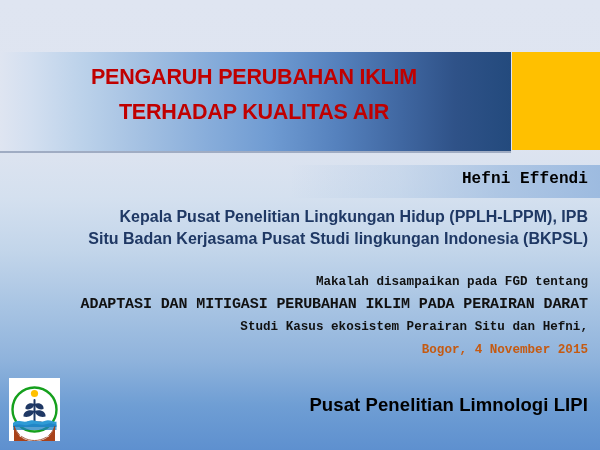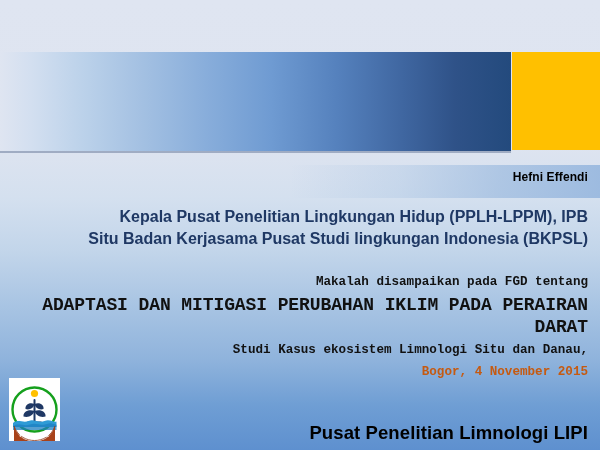--- a/index.html
+++ b/index.html
@@ -91,23 +91,24 @@
         rgba(169, 196, 227, 0) 0%,
         rgba(169, 196, 227, 0.35) 35%,
         rgba(160, 189, 224, 0.75) 68%,
         rgba(154, 185, 223, 0.95) 100%);
   }
   .author-name {
     position: absolute;
     right: 12px;
     top: 170px;
     color: #000000;
-    font-size: 12px;
+    font-size: 16px;
     font-weight: bold;
     letter-spacing: 0.1px;
+    font-family: Liberation Mono, monospace;
   }
 
   
   .affiliations {
     position: absolute;
     left: 0;
     top: 206px;
     width: 588px;
     text-align: right;
     color: #1f3864;
@@ -123,32 +124,32 @@
     left: 0;
     top: 271px;
     width: 588px;
     text-align: right;
     color: #111111;
     font-size: 12.6px;
     font-weight: bold;
     line-height: 22.5px;
   }
   .event-line { display: block; font-family: Liberation Mono, monospace; }
-  .event-line.caps { font-size: 18px; letter-spacing: -0.1px; }
+  .event-line.caps { font-size: 15px; letter-spacing: -0.1px; }
   .event-line.place {
     color: #c55a11;
     font-size: 12.6px;
     padding-left: 42px;
   }
 
   
   .footer-org {
     position: absolute;
     right: 12px;
-    top: 422px;
+    top: 394px;
     color: #000000;
     font-size: 18.5px;
     font-weight: bold;
     letter-spacing: 0.1px;
   }
 
   
   .logo-box {
     position: absolute;
     left: 9px;
@@ -162,33 +163,35 @@
 </style>
 </head>
 <body>
 
 <div class="slide">
 
   <div class="title-band"></div>
   <div class="title-band-shadow"></div>
   <div class="title-accent"></div>
 
+  <div class="title-text">PENGARUH PERUBAHAN IKLIM
+TERHADAP KUALITAS AIR</div>
 
   <div class="author-band"></div>
   <div class="author-name">Hefni Effendi</div>
 
   <div class="affiliations">
     <span class="affil-line">Kepala Pusat Penelitian Lingkungan Hidup (PPLH-LPPM), IPB</span>
     <span class="affil-line">Situ Badan Kerjasama Pusat Studi lingkungan Indonesia (BKPSL)</span>
   </div>
 
   <div class="event-block">
     <span class="event-line">Makalah disampaikan pada FGD tentang</span>
     <span class="event-line caps">ADAPTASI DAN MITIGASI PERUBAHAN IKLIM PADA PERAIRAN DARAT</span>
-    <span class="event-line">Studi Kasus ekosistem Limnologi Situ dan Danau,</span>
+    <span class="event-line">Studi Kasus ekosistem Perairan Situ dan Hefni,</span>
     <span class="event-line place">Bogor, 4 November 2015</span>
   </div>
 
   <div class="footer-org">Pusat Penelitian Limnologi LIPI</div>
 
   <div class="logo-box">
     <svg width="51" height="63" viewBox="0 0 51 63">
 
       <circle cx="25.5" cy="31.5" r="22" fill="#ffffff" stroke="#15a01d" stroke-width="2.4"></circle>
 

